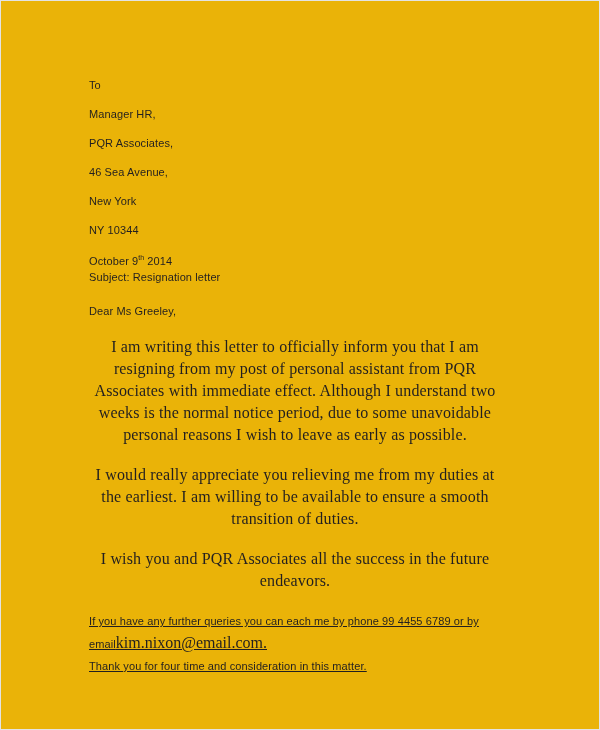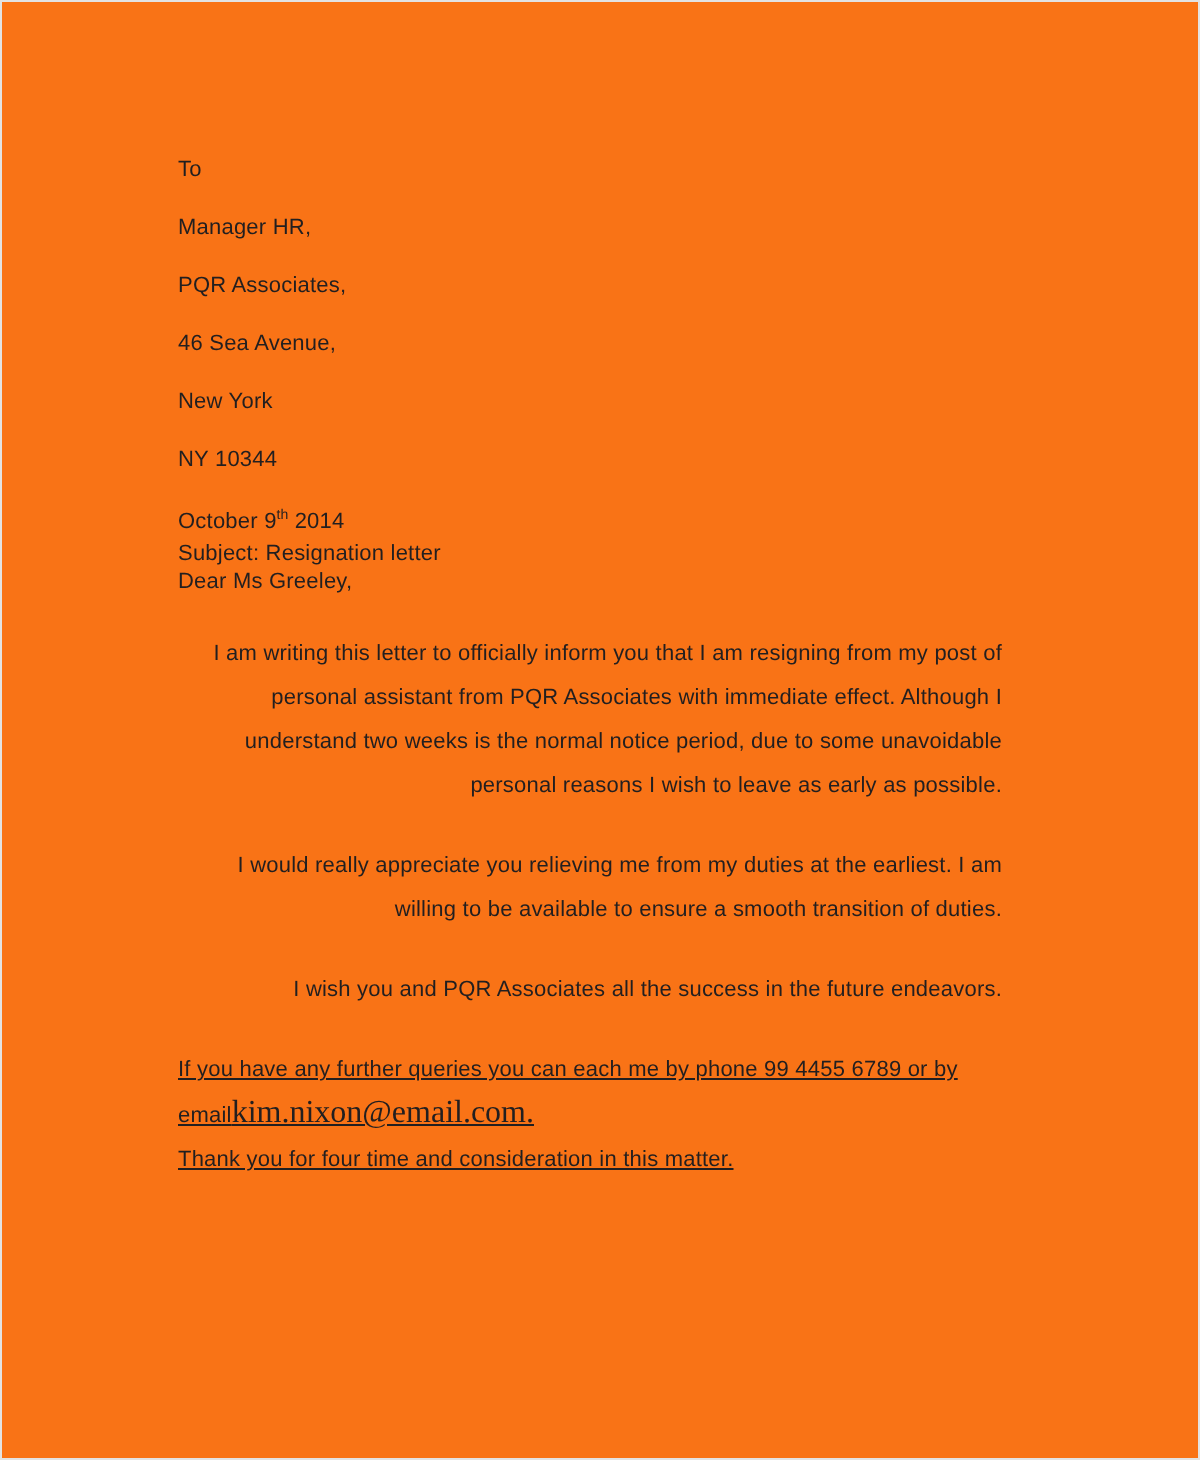--- a/index.html
+++ b/index.html
@@ -5,21 +5,21 @@
   html, body {
     margin: 0;
     padding: 0;
     background: #ffffff;
   }
 
   .page {
     position: relative;
     width: 600px;
     height: 730px;
-    background: #f97316;
+    background: #eab308;
     border: 1px solid #e3e3e3;
     box-sizing: border-box;
     overflow: hidden;
     font-family: "Liberation Sans", sans-serif;
     color: #221f20;
   }
 
   .letter {
     position: absolute;
     left: 88px;
@@ -57,29 +57,31 @@
     vertical-align: super;
     line-height: 0;
     letter-spacing: 0;
   }
 
   
   .salutation {
     font-size: 11px;
     line-height: 13px;
     letter-spacing: 0.01em;
+    margin-top: 20px;
   }
 
   
   .body-para {
-    font-size: 11px;
+    font-size: 16px;
     line-height: 22px;
     letter-spacing: 0.01em;
     margin-top: 18px;
-    text-align: right;
+    text-align: center;
+    font-family: Liberation Serif, serif;
   }
 
   
   .contact-para {
     font-size: 11px;
     line-height: 22px;
     letter-spacing: 0.01em;
     margin-top: 18px;
     text-decoration: underline;
   }

